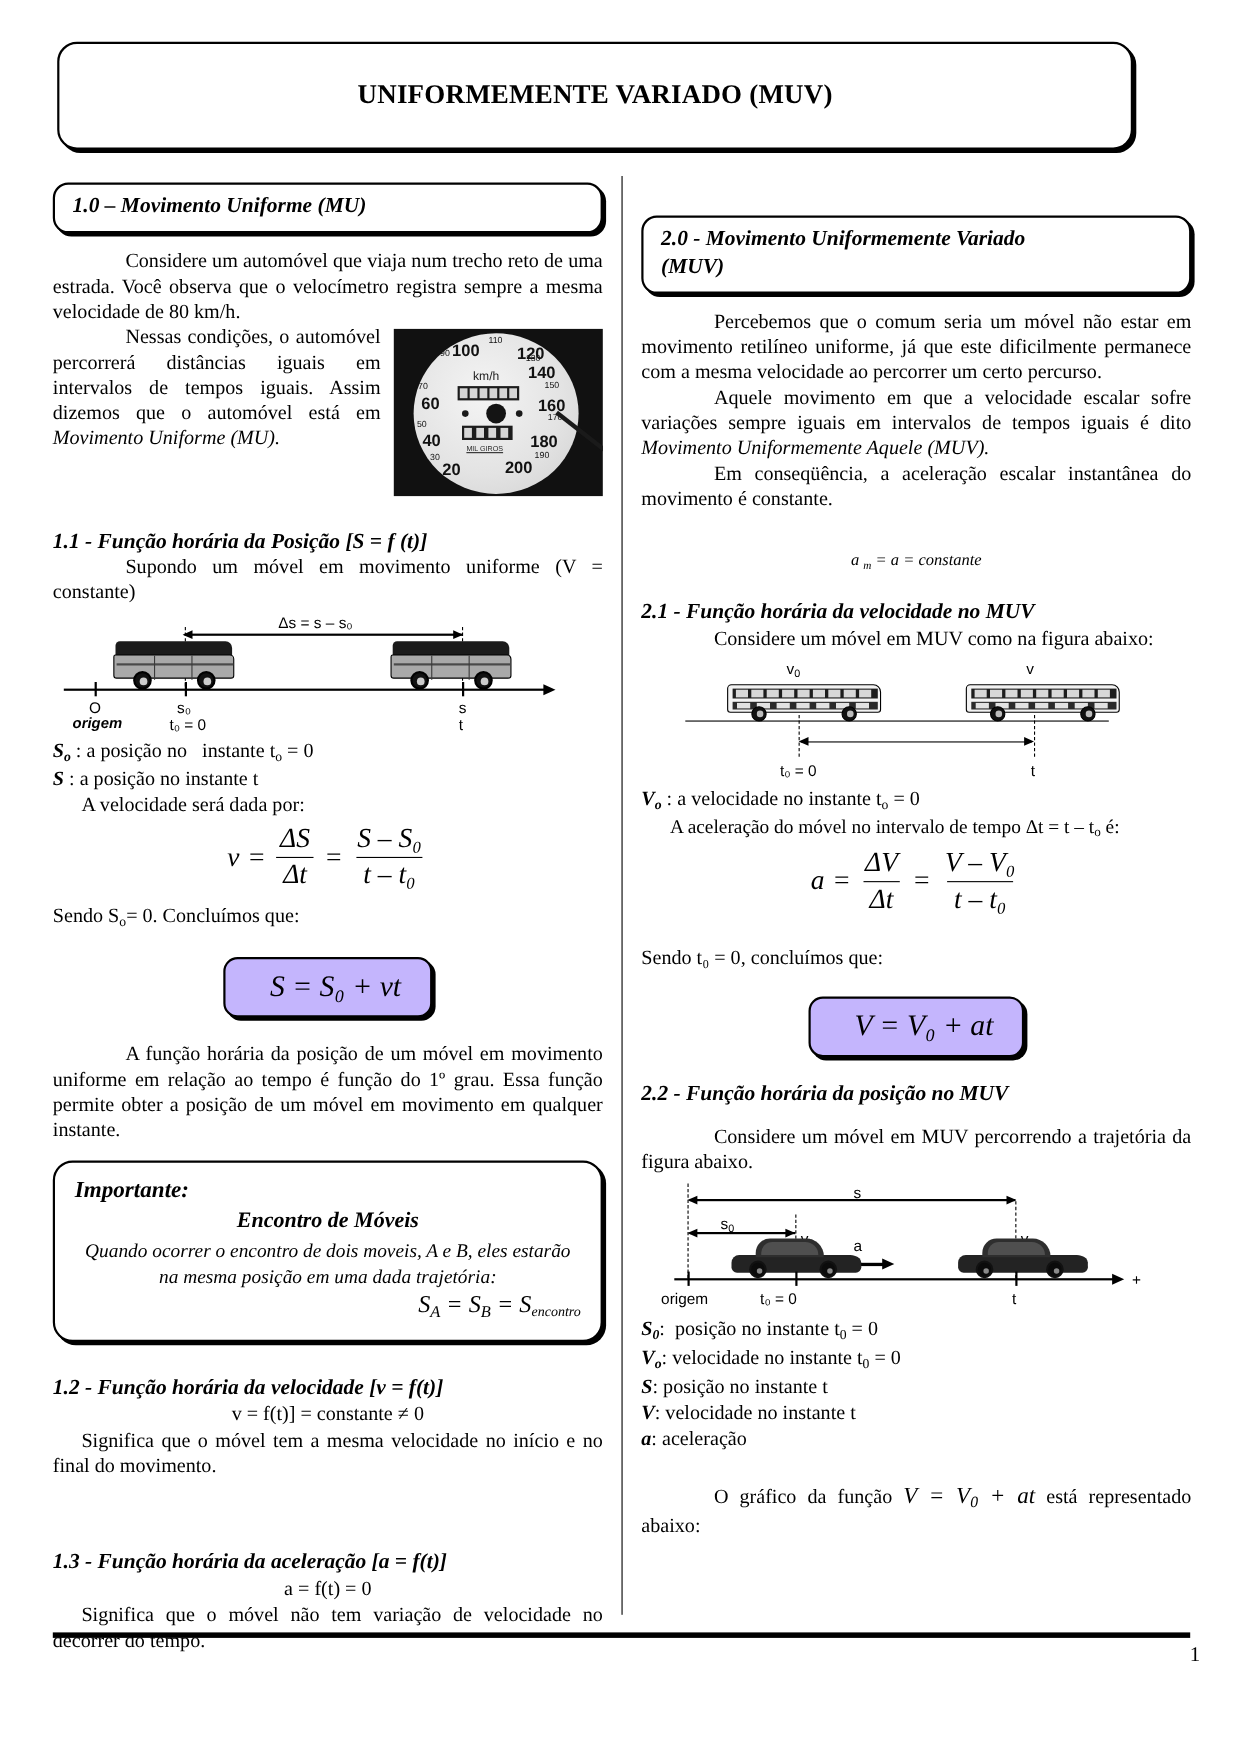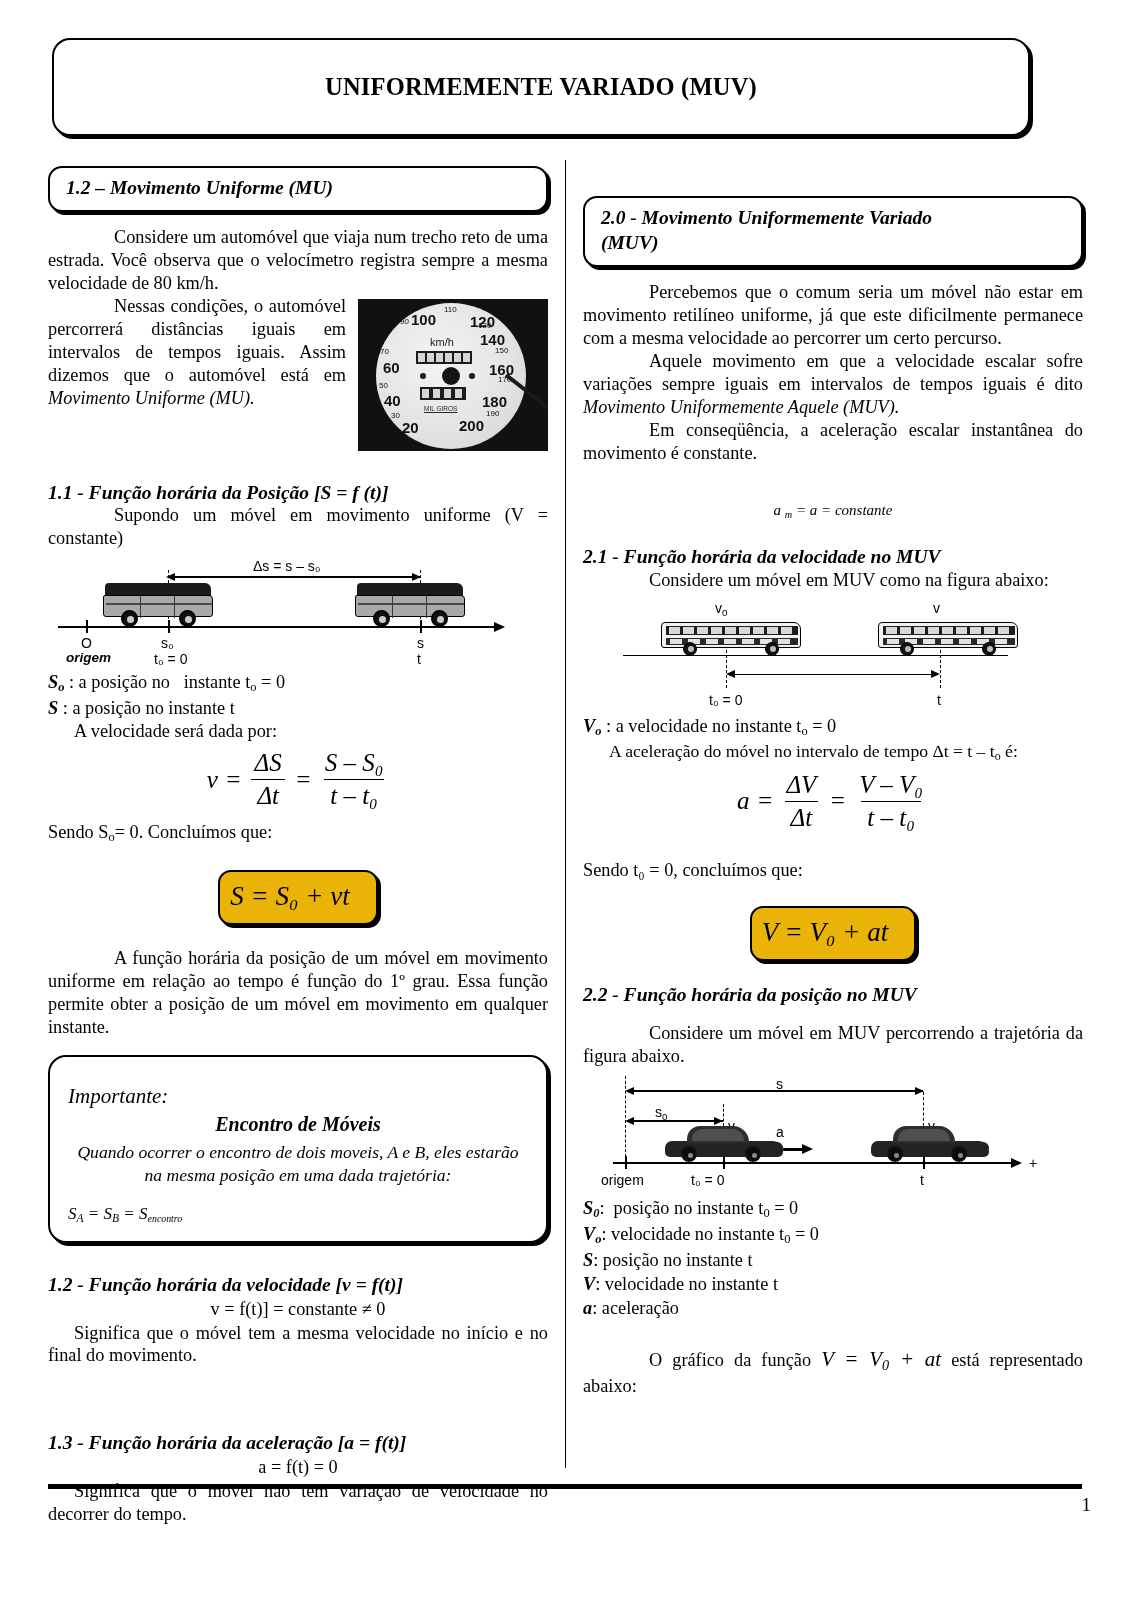--- a/index.html
+++ b/index.html
@@ -167,58 +167,56 @@
   }
   .frac .num { padding: 0 6px 2px 6px; }
   .frac .den { padding: 2px 6px 0 6px; border-top: 1.6px solid #000; }
 
   
   .boxed-formula {
     display: inline-block;
     border: 2.4px solid #000;
     border-radius: 13px;
     box-shadow: 3px 3px 0 0 #000;
-    padding: 9px 26px 11px 10px;
+    padding: 9px 26px 11px 40px;
     font-style: italic;
     font-size: 27px;
-    background: #eab308;
+    background: #c4b5fd;
   }
   .boxed-wrap { text-align: center; margin: 24px 0 22px 0; }
 
   
   .important-box {
     border-radius: 18px;
     padding: 12px 18px 16px 18px;
     margin: 16px 0 4px 0;
   }
   .important-title {
-    font-weight: normal;
+    font-weight: bold;
     font-style: italic;
     font-size: 21px;
-    margin-top: 15px;
   }
   .important-sub {
     text-align: center;
     font-weight: bold;
     font-style: italic;
     font-size: 20px;
     margin-top: 4px;
   }
   .important-text {
     font-style: italic;
     font-size: 17.6px;
     line-height: 1.34;
     text-align: center;
     margin-top: 5px;
   }
   .important-formula {
-    text-align: left;
-    font-style: italic;
-    font-size: 17px;
-    margin-top: 16px;
+    text-align: right;
+    font-style: italic;
+    font-size: 22px;
   }
 
   
   .fig { position: relative; margin: 8px 0 2px 0; }
 
   .axis-line {
     position: absolute; height: 1.8px; background: #000;
   }
   .arrow-head {
     position: absolute;
@@ -397,21 +395,21 @@
     <div class="title-line">UNIFORMEMENTE VARIADO (MUV)</div>
   </div>
 
   <div class="divider"></div>
   <div class="footer-rule"></div>
   <div class="page-number">1</div>
 
   <div class="col col-left">
 
     <div class="rbox sec-pill">
-      <div class="label">1.2 – Movimento  Uniforme (MU)</div>
+      <div class="label">1.0 – Movimento  Uniforme (MU)</div>
     </div>
 
     <div style="height:10px"></div>
 
     <p class="body">Considere um automóvel que viaja num trecho reto de uma estrada. Você observa que o velocímetro registra sempre a mesma velocidade de 80 km/h.</p>
 
     <div class="speedo">
       <div class="dial"></div>
       <div class="unit">km/h</div>
       <div class="num" style="left:53px; top:12px;">100</div>

